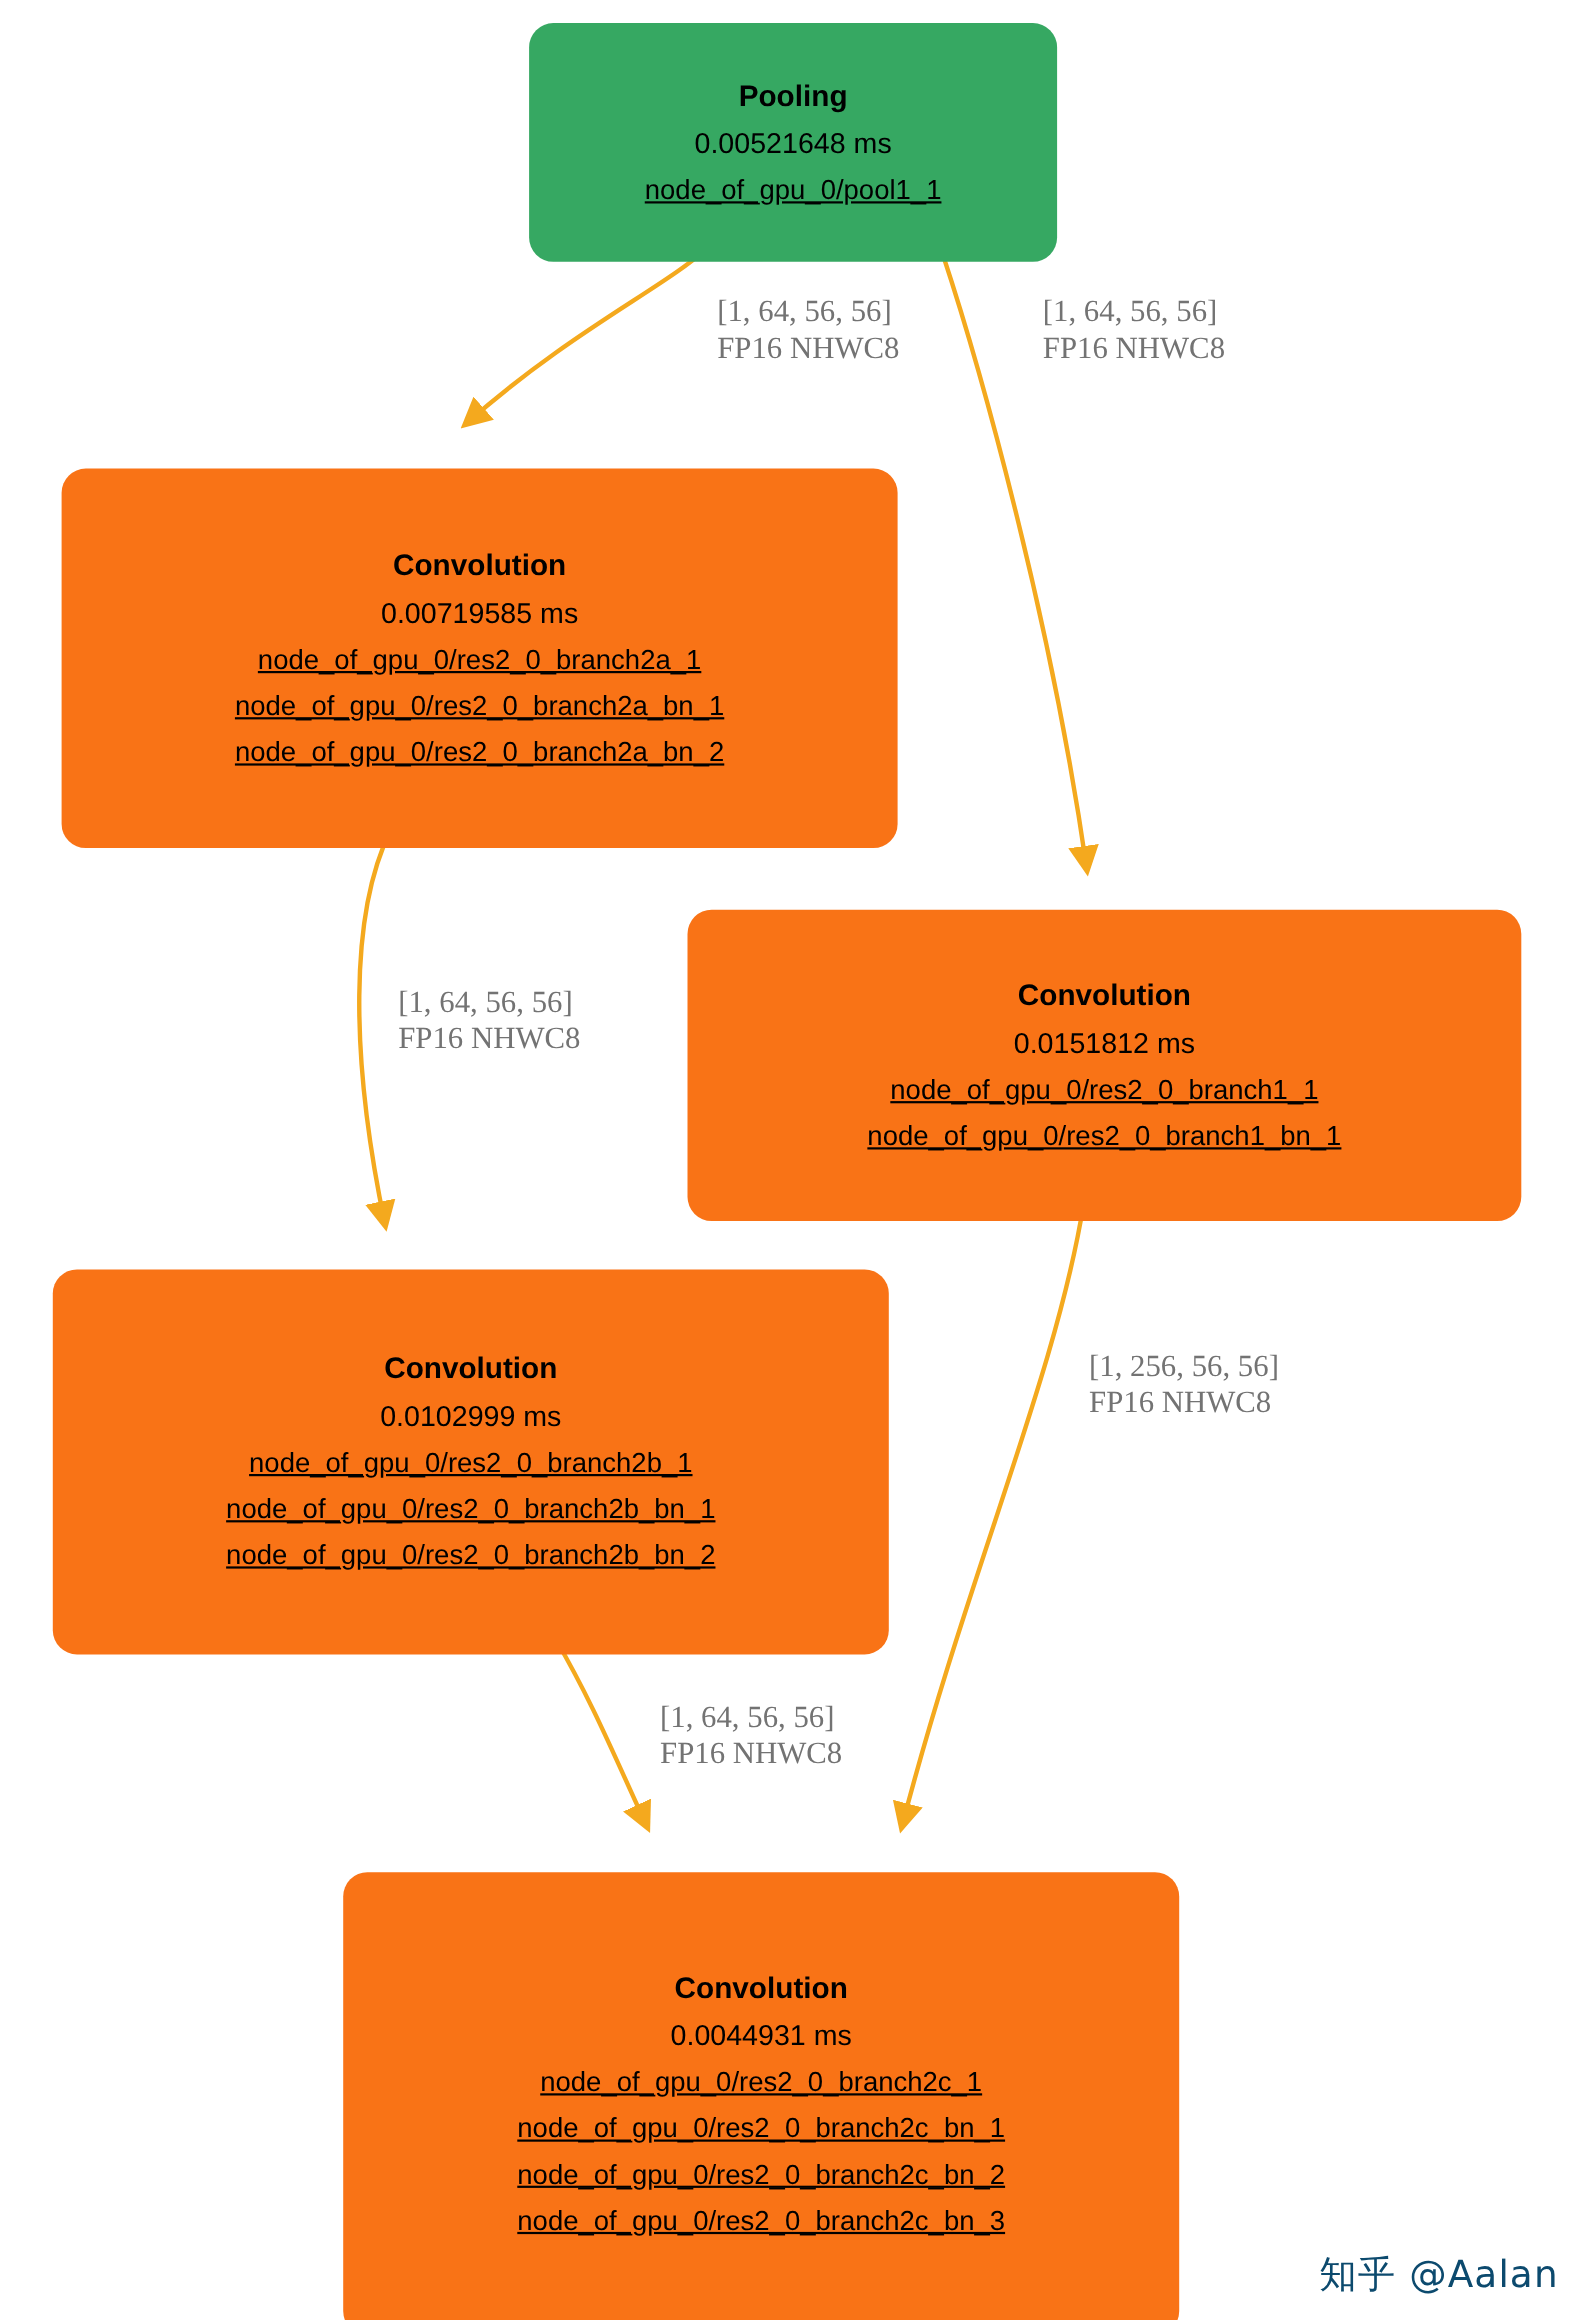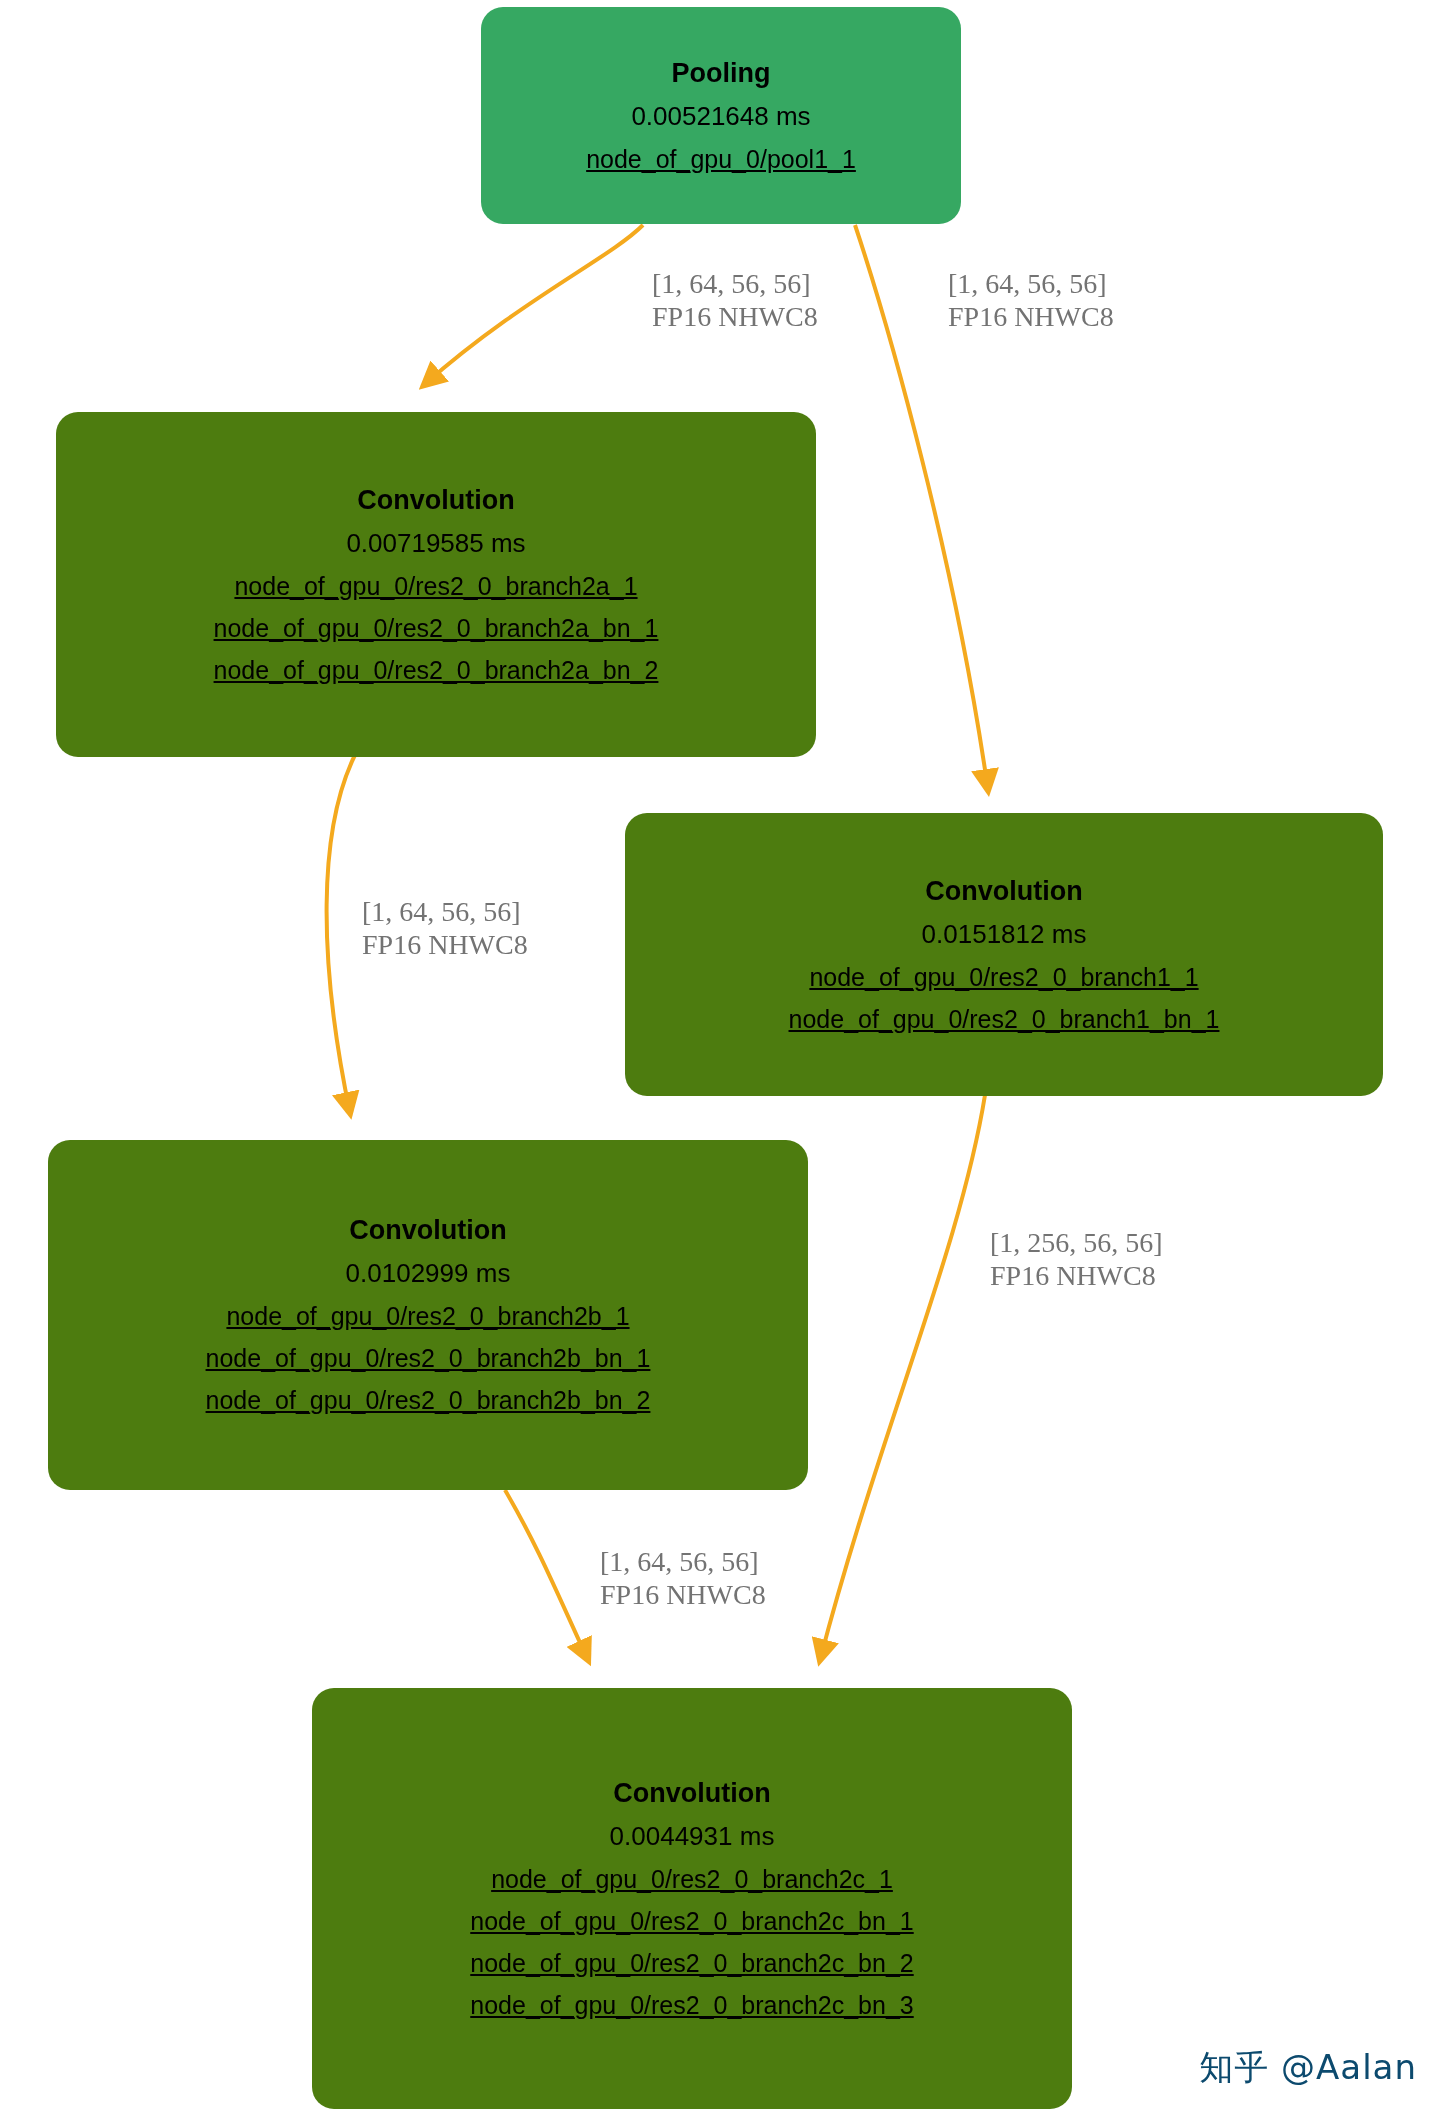--- a/index.html
+++ b/index.html
@@ -28,24 +28,25 @@
     box-sizing: border-box;
     border-radius: 22px;
     display: flex;
     flex-direction: column;
     align-items: center;
     justify-content: center;
     text-align: center;
     color: #000000;
     font-family: "Liberation Sans", sans-serif;
     padding: 6px 14px;
+    margin-top: 14px;
   }
   .node.green { background: #34a853; }
   .node.green { background: #36a862; }
-  .node.blue  { background: #4d7c0f; }
+  .node.blue  { background: #f97316; }
   .node-title {
     font-weight: bold;
     font-size: 27px;
     line-height: 1.0;
     margin-bottom: 16px;
     white-space: nowrap;
   }
   .node-time {
     font-size: 26px;
     line-height: 1.0;

